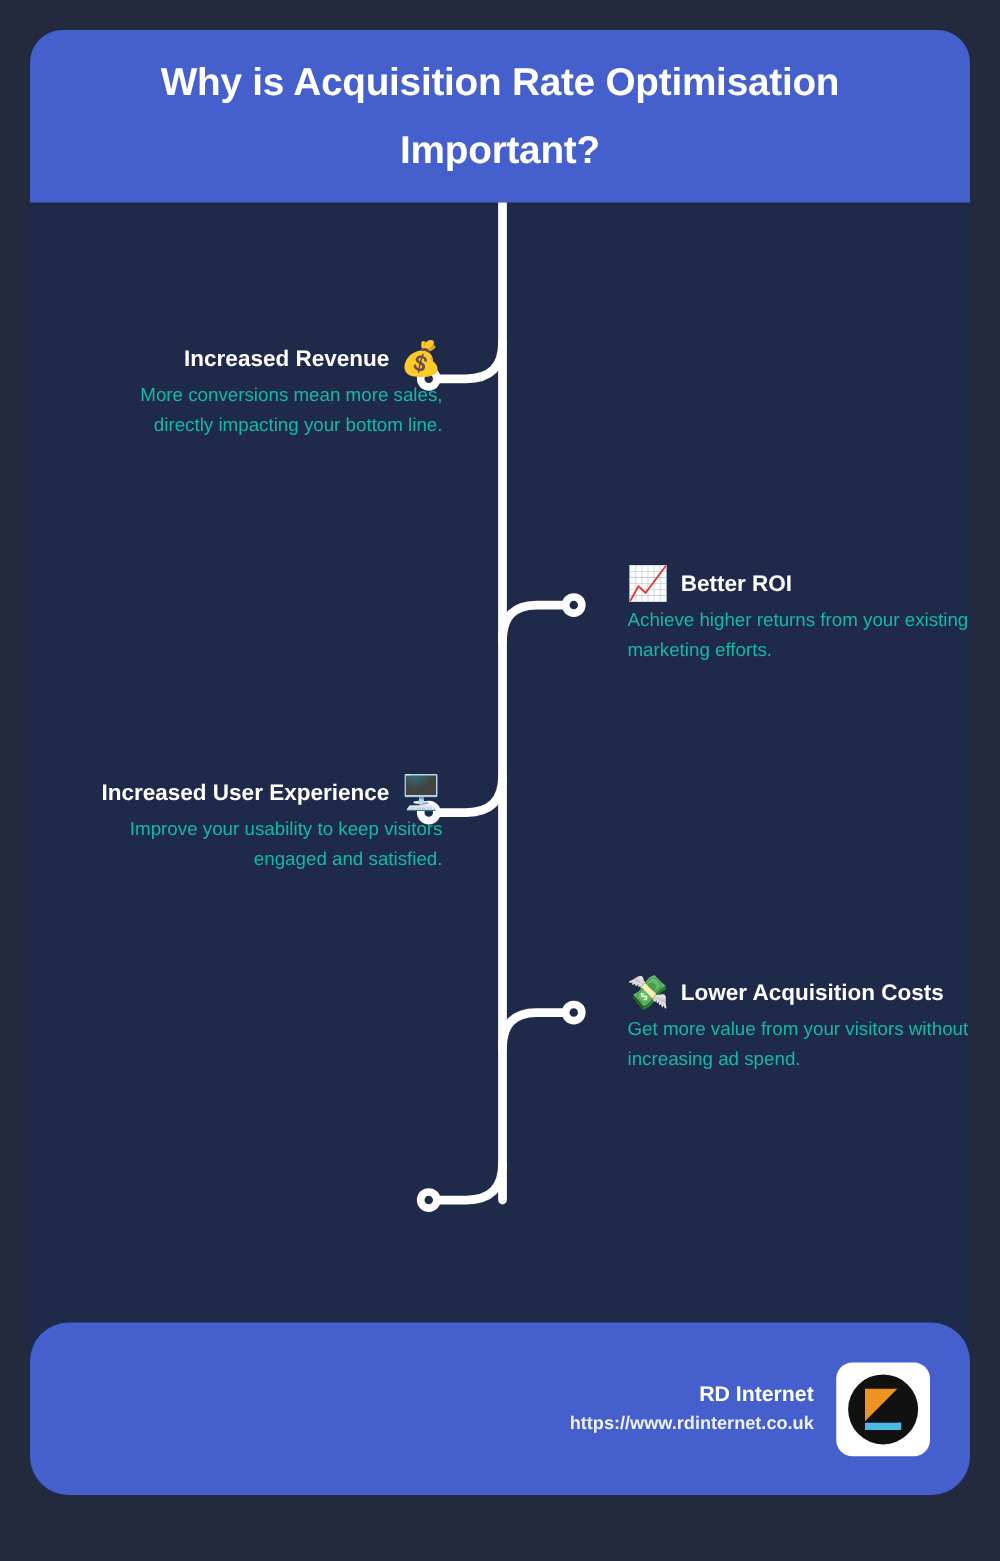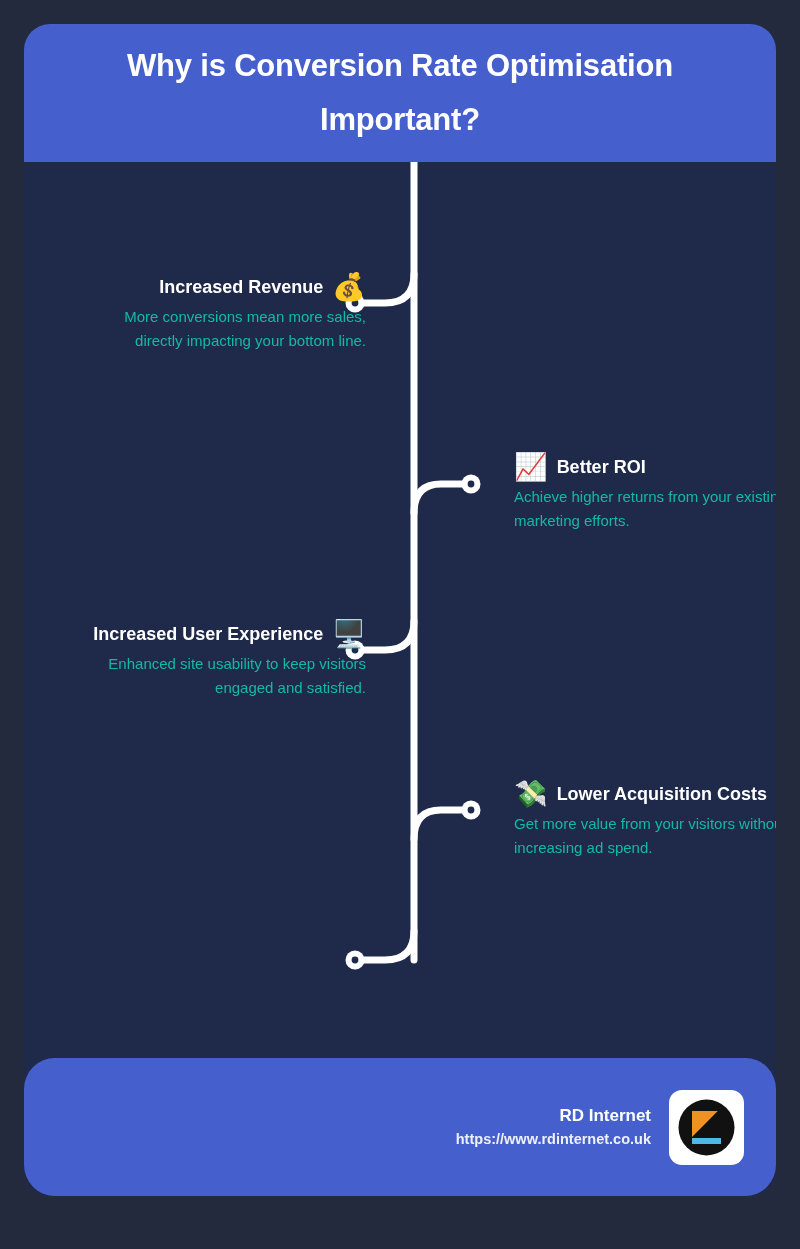--- a/index.html
+++ b/index.html
@@ -41,21 +41,21 @@
     color: #ffffff;
     font-size: 31px;
     font-weight: bold;
     line-height: 54px;
     text-align: center;
     letter-spacing: -0.2px;
   }
 
   .body-area {
     position: absolute;
-    left: 12px;
+    left: 0;
     top: 138px;
     width: 752px;
     height: 896px;
   }
 
   .connector-svg {
     position: absolute;
     left: 0;
     top: 0;
     width: 752px;
@@ -143,21 +143,21 @@
     justify-content: center;
     flex: none;
   }
 </style>
 </head>
 <body>
 
 <div class="card">
 
   <div class="card-header">
-    <div class="card-title">Why is Conversion Rate Optimisation Important?</div>
+    <div class="card-title">Why is Acquisition Rate Optimisation Important?</div>
   </div>
 
   <div class="body-area">
 
     <svg class="connector-svg" viewBox="0 0 752 896">
       <g fill="none" stroke="#ffffff" stroke-width="7" stroke-linecap="round">
         <path d="M378 0 L378 798"></path>
         <path d="M319 141 L349 141 Q378 141 378 112"></path>
         <path d="M435 322 L405 322 Q378 322 378 351"></path>
         <path d="M319 488 L349 488 Q378 488 378 459"></path>
@@ -192,21 +192,21 @@
         <span class="item-title">Better ROI</span>
       </div>
       <div class="item-desc">Achieve higher returns from your existing marketing efforts.</div>
     </div>
 
     <div class="item item-left" style="top:457px">
       <div class="item-head">
         <span class="item-title">Increased User Experience</span>
         <span class="item-emoji">🖥️</span>
       </div>
-      <div class="item-desc">Enhanced site usability to keep visitors engaged and satisfied.</div>
+      <div class="item-desc">Improve your usability to keep visitors engaged and satisfied.</div>
     </div>
 
     <div class="item item-right" style="top:617px">
       <div class="item-head">
         <span class="item-emoji">💸</span>
         <span class="item-title">Lower Acquisition Costs</span>
       </div>
       <div class="item-desc">Get more value from your visitors without increasing ad spend.</div>
     </div>
 

